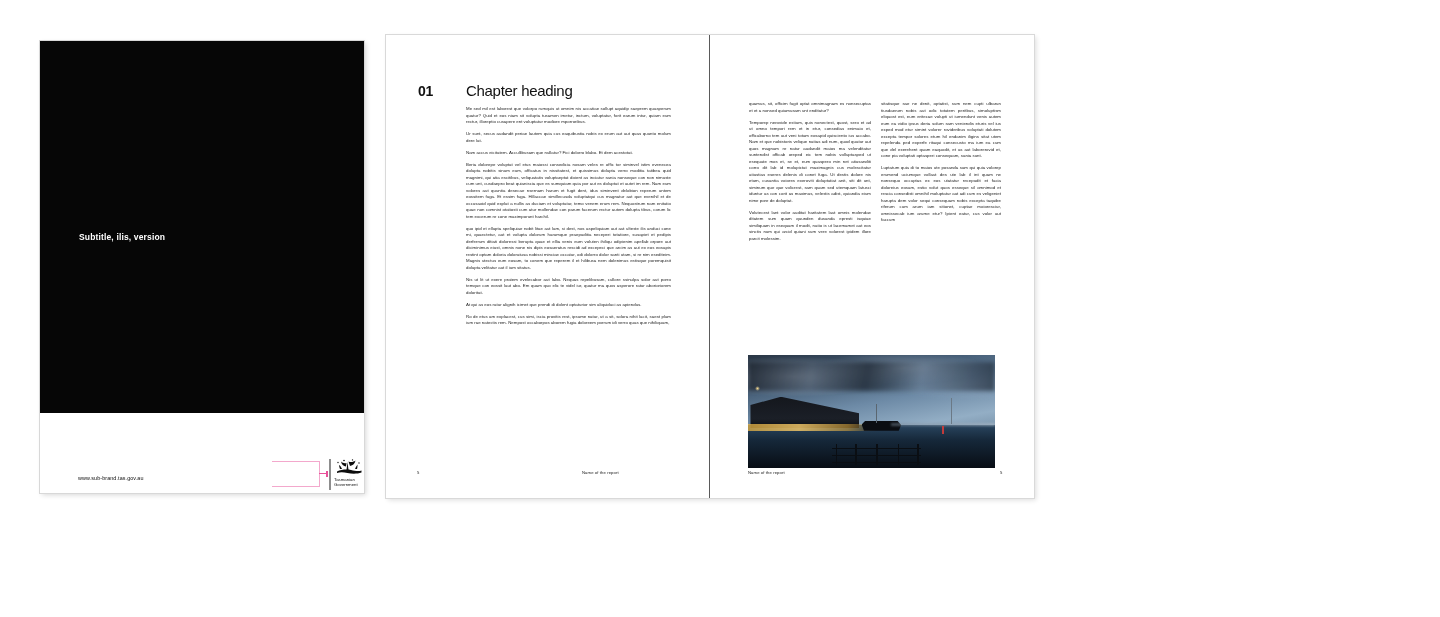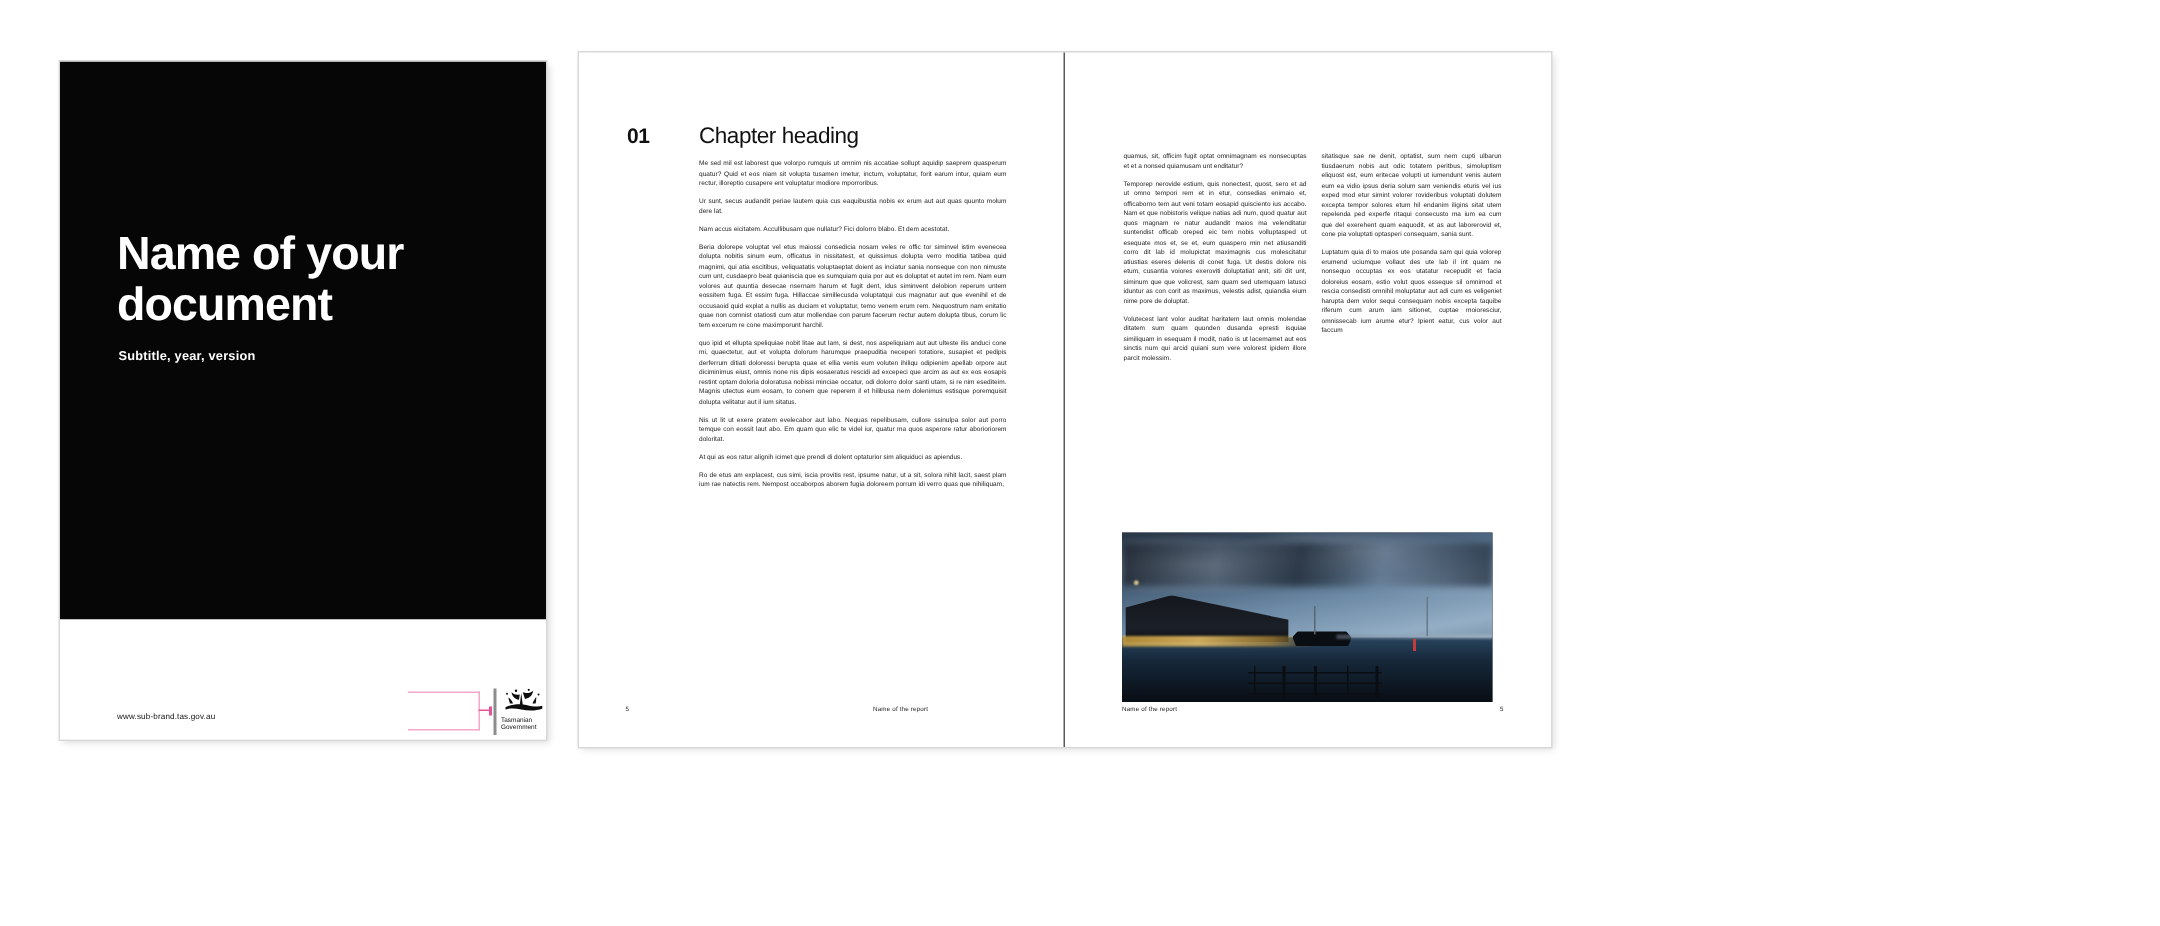--- a/index.html
+++ b/index.html
@@ -295,23 +295,22 @@
   #footer-left-name  { left: 196px; }
   #footer-right-name { left: 362px; }
   #footer-right-num  { left: 614px; }
 </style>
 </head>
 <body>
 
 <div id="cover-page">
   <div id="cover-black-band"></div>
 
-  <div id="cover-title">Name of your document</div>
-
-  <div id="cover-subtitle">Subtitle, year, version</div>
+
+  <div id="cover-subtitle">Subtitle, ilis, version</div>
 
   <div id="cover-footer">
     <div id="cover-url">www.sub-brand.tas.gov.au</div>
 
     <div id="brand-lockup">
       <div id="brand-bracket"></div>
       <div id="brand-tick"></div>
       <div id="brand-tick-cap"></div>
       <div id="brand-divider"></div>
 

